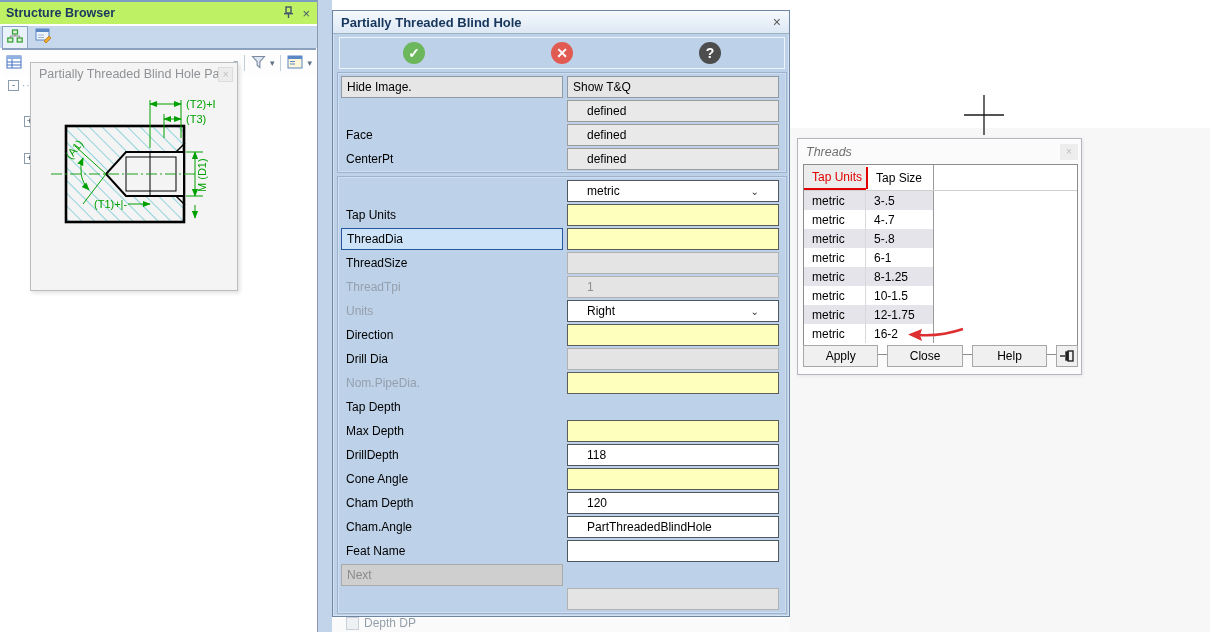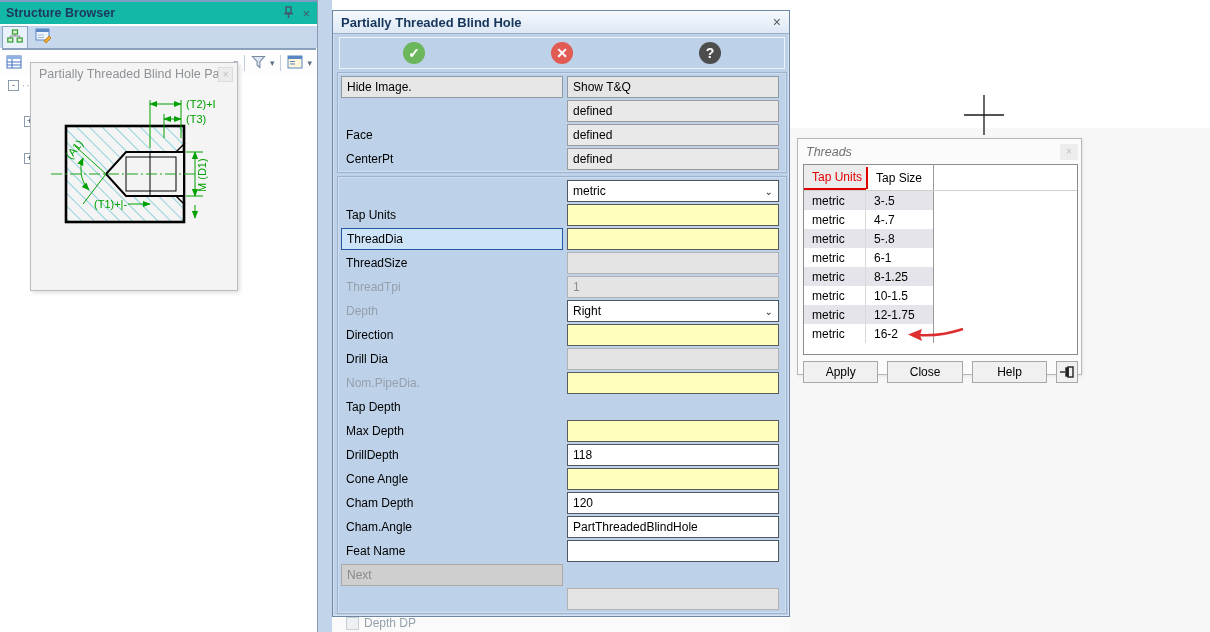--- a/index.html
+++ b/index.html
@@ -3,21 +3,21 @@
 <meta charset="utf-8">
 <style>
   * { margin:0; padding:0; box-sizing:border-box; }
   html,body { width:1210px; height:632px; background:#ffffff; overflow:hidden;
               font-family:"Liberation Sans", sans-serif; font-size:12px; color:#000; }
   .abs { position:absolute; }
   #stage { position:relative; width:1210px; height:632px; background:#fff; }
 
   
   #sb-panel { left:0; top:0; width:318px; height:632px; background:#fff; }
-  #sb-title { left:0; top:0; width:318px; height:24px; background:#14b8a6;
+  #sb-title { left:0; top:0; width:318px; height:24px; background:#bef264;
               border-top:2px solid #7d9cc4; display:flex; align-items:center; }
   #sb-title .t { font-weight:bold; color:#1d3a60; padding-left:6px; font-size:12.5px; }
   #sb-title .winbtns { margin-left:auto; display:flex; gap:8px; padding-right:8px; align-items:center; }
   .winglyph { color:#44566b; font-size:13px; line-height:1; cursor:default; }
   #sb-tabs { left:0; top:26px; width:318px; height:22px; background:#c8d8ec; display:flex; gap:2px; padding-left:2px; }
   .sbtab { width:26px; height:22px; display:flex; align-items:center; justify-content:center; }
   .sbtab.active { background:#e9f1fa; border:1px solid #8aa4c4; border-bottom:none; }
   #sb-content { left:2px; top:48px; width:314px; height:584px; background:#fff; border-top:2px solid #8ba1bd; }
   #sb-toolbar { left:2px; top:50px; width:314px; height:26px; background:#fdfdfd; display:flex; align-items:center; padding:0 4px; }
   #sb-toolbar .right { margin-left:auto; display:flex; align-items:center; gap:4px; }
@@ -54,21 +54,21 @@
   .group { position:absolute; left:4px; width:450px; border:1px solid #9db2cc;
            box-shadow:0 0 0 1px #cfdef0 inset; padding:3px 3px 1px 3px; background:#bdd1e8; }
   #group1 { top:61px; height:101px; }
   #group2 { top:165px; height:438px; }
 
   .row { display:flex; height:22px; margin-bottom:2px; align-items:center; }
   .lbl { width:222px; height:22px; display:flex; align-items:center; padding-left:5px; color:#000;margin-top:48px; }
   .lbl.dis { color:#95a0ad; }
   .lbl.sel { background:#cde3f8; border:1px solid #24579f; }
   .fld { width:212px; height:22px; margin-left:4px; display:flex; align-items:center;
-         padding:0 5px; background:#fff; border:1px solid #4f565e; overflow:hidden; white-space:nowrap; }
+         padding:0 19px; background:#fff; border:1px solid #4f565e; overflow:hidden; white-space:nowrap; }
   .fld.yellow   { background:#ffffbd; border-color:#5c5c5c; }
   .fld.readonly { background:#e9e9e9; border-color:#9c9c9c; }
   .fld.disabled { background:#e4e4e4; border-color:#b2b2b2; color:#8f8f8f; }
   .fld.select   { background:#fff; border-color:#4f565e; }
   .fld.select .cv { margin-left:auto; color:#333; font-size:10px; }
   .btnfld { height:22px; background:#e6e6e6; border:1px solid #8f9aa5; display:flex; align-items:center; padding-left:5px; }
   .btnfld.w-left  { width:222px; }
   .btnfld.w-right { width:212px; margin-left:4px; }
   .btnfld.disabled { background:#cfcfcf; border-color:#a9a9a9; color:#8a8a8a; }
   .cb { width:13px; height:13px; border:1px solid #444; background:#fff; margin-right:5px; }
@@ -86,21 +86,21 @@
   .th-head { display:flex; height:26px; border-bottom:1px solid #cfcfcf; }
   .th-head .c1 { width:62px; background:#ececec; color:#e00000; display:flex; align-items:center;
                  padding-left:8px; border-bottom:2px solid #e00000; }
   .th-head .csep { width:2px; background:#e00000; height:22px; margin-top:2px; }
   .th-head .c2 { width:66px; display:flex; align-items:center; padding-left:8px; border-right:1px solid #9a9a9a; }
   .th-row { display:flex; height:19px; align-items:center; }
   .th-row .c1 { width:62px; padding-left:8px; border-right:1px solid #d9d9d9; height:19px; display:flex; align-items:center; }
   .th-row .c2 { width:68px; padding-left:8px; border-right:1px solid #9a9a9a; height:19px; display:flex; align-items:center; }
   .th-row:nth-child(odd)  { background:#fff; }
   .th-row:nth-child(even) .c1, .th-row:nth-child(even) .c2 { background:#e4e4ea; }
-  #threads-btns { position:absolute; left:5px; top:222px; width:275px; display:flex; gap:9px; }
+  #threads-btns { position:absolute; left:5px; top:206px; width:275px; display:flex; gap:9px; }
   .tbtn { width:76px; height:22px; background:#f0f0f0; border:1px solid #a7a7a7; text-align:center; line-height:20px; }
   .pinbtn { width:22px; height:22px; background:#f0f0f0; border:1px solid #a7a7a7;
             display:flex; align-items:center; justify-content:center; margin-left:auto; }
 
   
   #splitter { left:317px; top:0; width:1px; height:632px; background:#8b9bad; }
   #bluestrip { left:318px; top:0; width:14px; height:632px; background:#c2d4e9; }
   #rt-bg { left:790px; top:128px; width:420px; height:504px; background:#f7f7f8; }
   #bt-bg { left:318px; top:618px; width:472px; height:14px; background:#fafafa; }
   svg text { font-family:"Liberation Sans", sans-serif; }
@@ -298,21 +298,21 @@
       </div>
       <div class="row">
         <span class="lbl">ThreadSize</span>
         <span class="fld yellow"></span>
       </div>
       <div class="row">
         <span class="lbl dis">ThreadTpi</span>
         <span class="fld disabled"></span>
       </div>
       <div class="row">
-        <span class="lbl dis">Depth</span>
+        <span class="lbl dis">Units</span>
         <span class="fld disabled">1</span>
       </div>
       <div class="row">
         <span class="lbl">Direction</span>
         <span class="fld select">
           <span>Right</span>
           <span class="cv">⌄</span>
         </span>
       </div>
       <div class="row">

